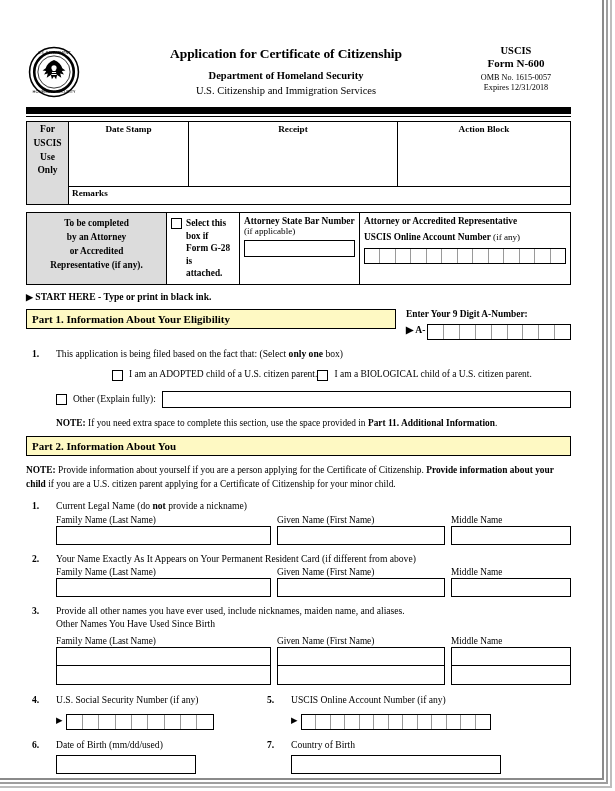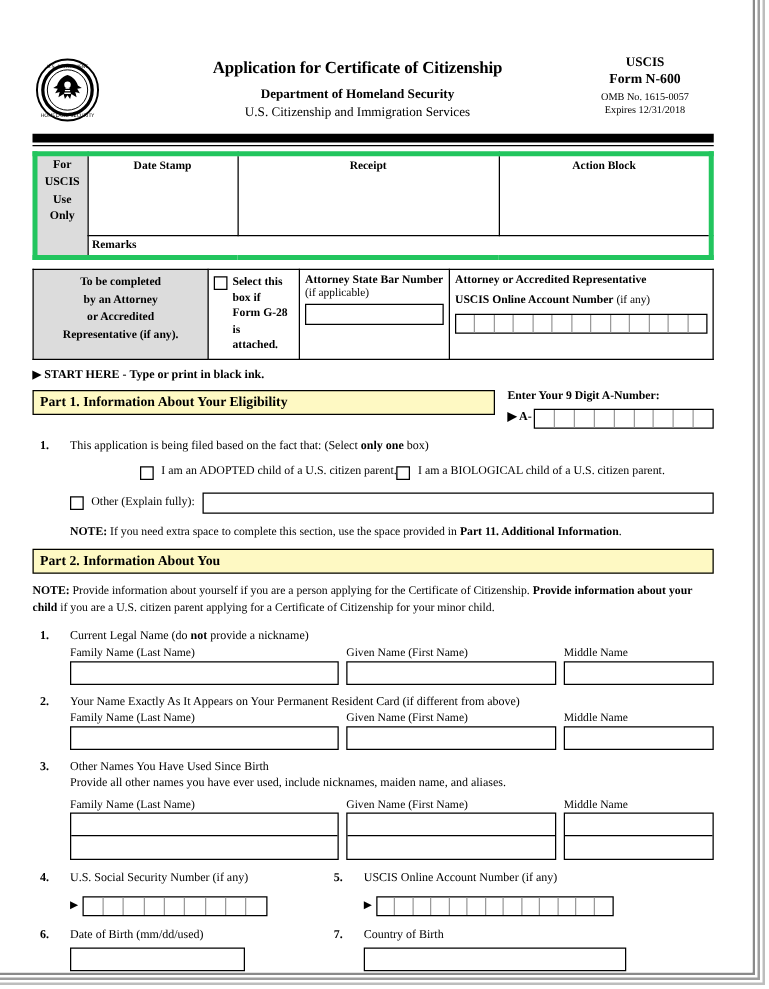--- a/index.html
+++ b/index.html
@@ -29,21 +29,21 @@
   .hdr-right { position:absolute; right:0; top:2px; width:110px; text-align:center; line-height:1.25; }
   .hr-1 { font-size:10.5px; font-weight:bold; }
   .hr-2 { font-size:11px; font-weight:bold; }
   .hr-3 { font-size:8.2px; margin-top:2px; }
   .hr-4 { font-size:8.2px; }
 
   .blackbar { height:7px; background:#000; margin-top:3px; }
   .thinline { height:1px; background:#000; margin-top:2px; }
 
   
-  .uscis-tbl { width:100%; border:4px solid #22c55e; border-collapse:collapse; margin-top:4px; }
+  .uscis-tbl { width:100%; border:1px solid #22c55e; border-collapse:collapse; margin-top:4px; }
   .uscis-tbl td { border:1px solid #000; vertical-align:top; }
   .use-only-cell { width:42px; background:#dcdcdc; text-align:center; font-weight:bold; font-size:9.5px; line-height:1.45; vertical-align:middle; }
   .colhdr { text-align:center; font-weight:bold; font-size:9.2px; padding:2px 0 0 0; height:65px; }
   .remarks { font-weight:bold; font-size:9.2px; padding:1px 0 1px 3px; height:18px; }
 
   
   .atty-tbl { width:100%; border:1px solid #000; border-collapse:collapse; margin-top:7px; }
   .atty-tbl td { border:1px solid #000; vertical-align:top; }
   .atty-a { width:140px; background:#dcdcdc; text-align:center; font-weight:bold; font-size:9.3px; line-height:1.5; padding:4px 4px; vertical-align:middle; }
   .atty-b { width:73px; padding:4px 4px 4px 4px; }
@@ -324,22 +324,22 @@
               <div class="nlbl">Middle Name</div>
               <div class="nbox"></div>
             </div>
           </div>
         </div>
       </div>
 
       <div class="q">
         <div class="qnum">3.</div>
         <div class="qbody">
+          <div class="qtext">Provide all other names you have ever used, include nicknames, maiden name, and aliases.</div>
           <div class="qtext">Other Names You Have Used Since Birth</div>
-          <div class="qtext">Provide all other names you have ever used, include nicknames, maiden name, and aliases.</div>
           <div class="names" style="margin-top:5px;">
             <div class="col-fam">
               <div class="nlbl">Family Name (Last Name)</div>
               <div class="nbox2">
                   <span class="top"></span>
                   <span></span>
                 </div>
             </div>
             <div class="col-giv">
               <div class="nlbl">Given Name (First Name)</div>

